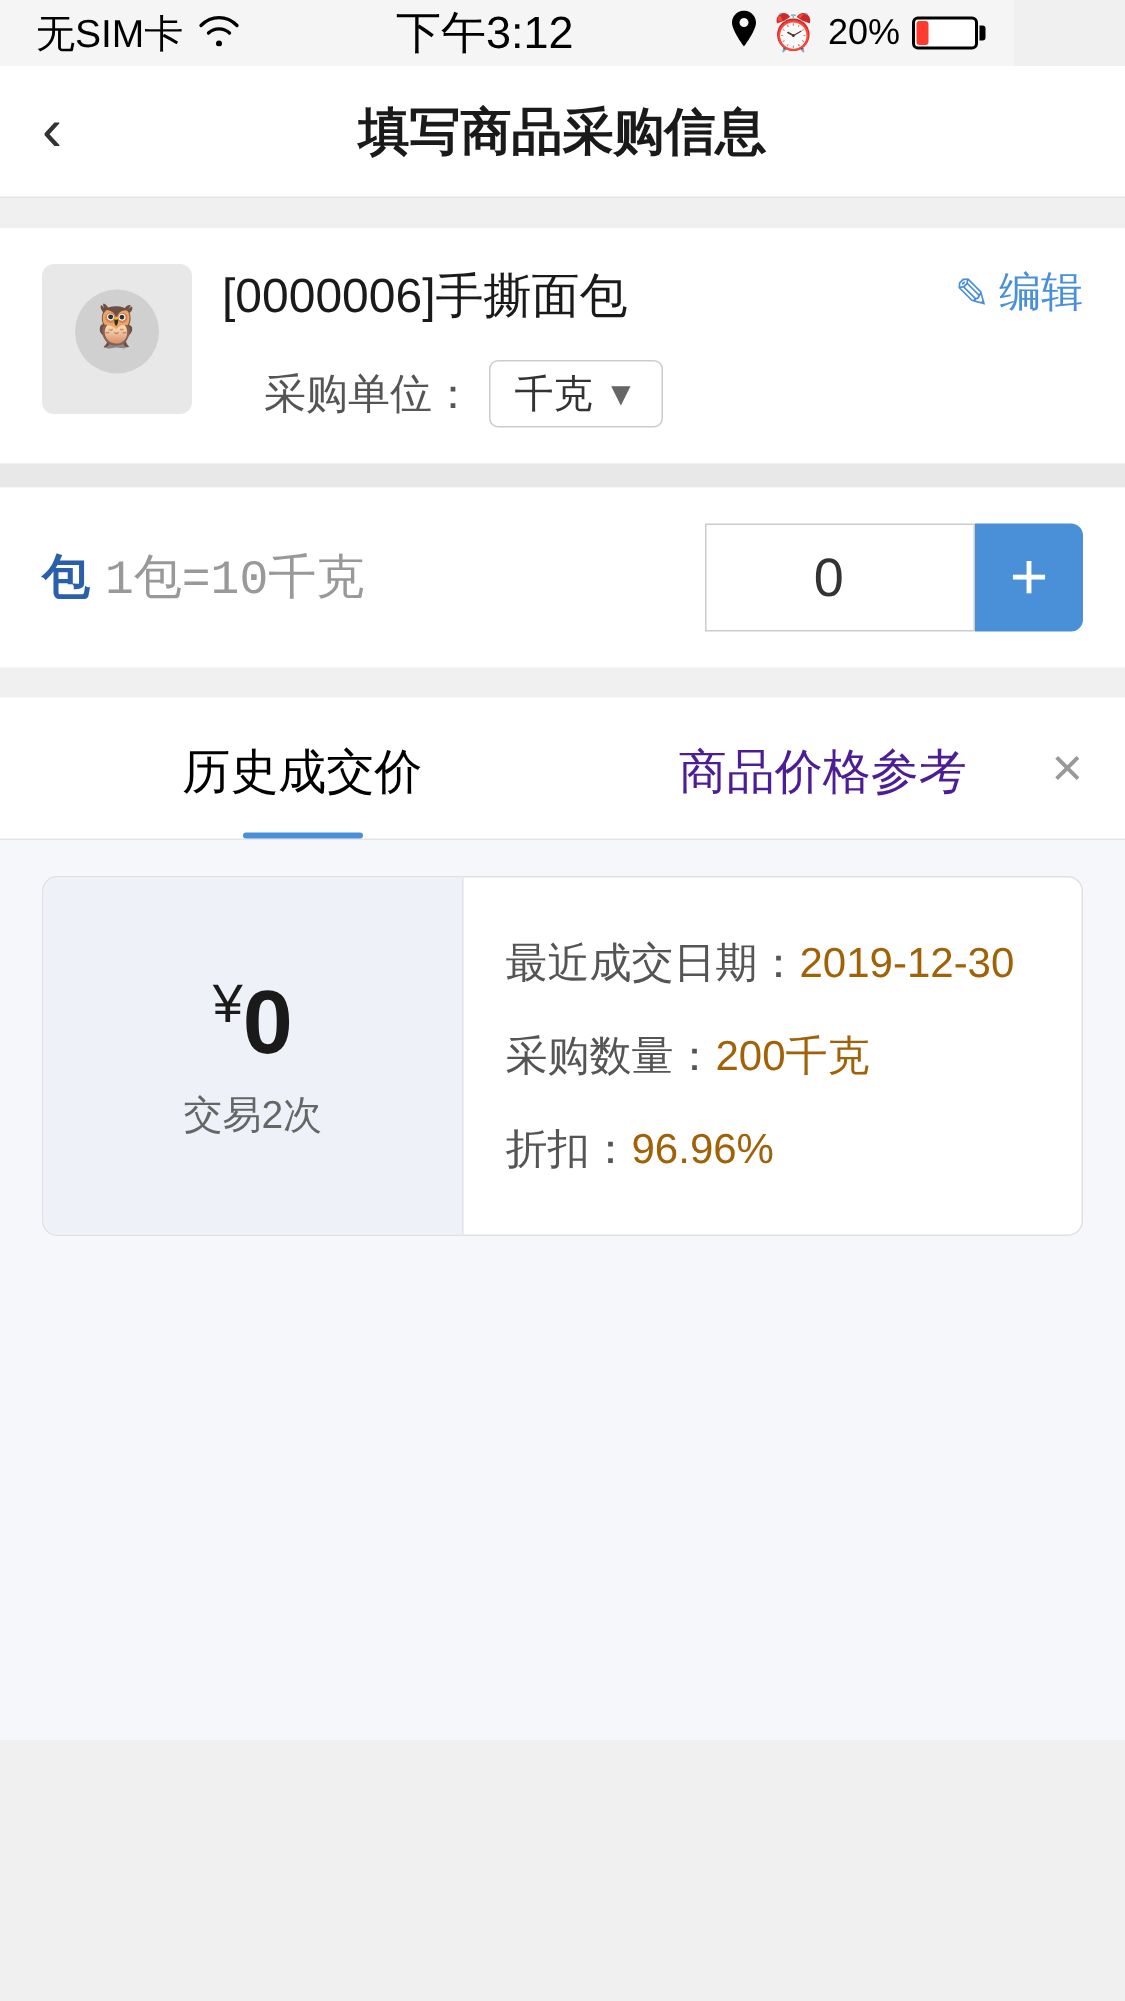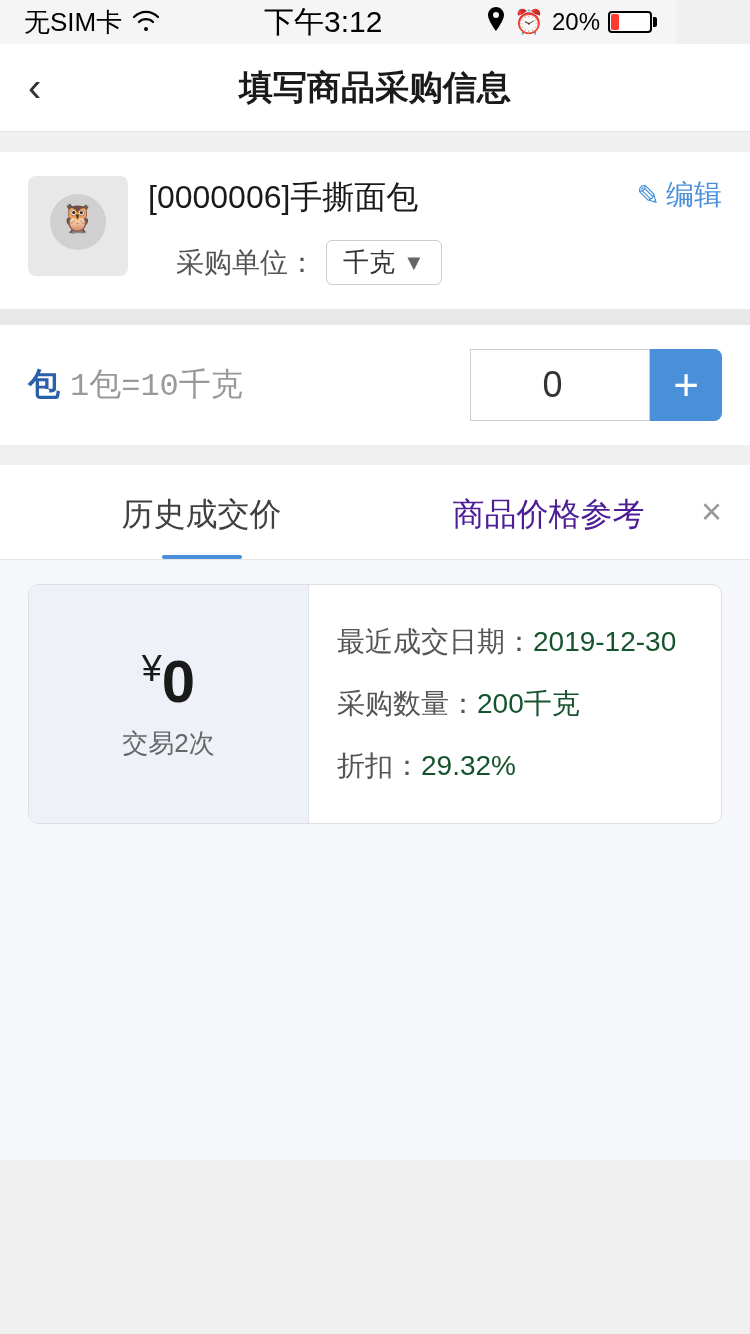--- a/index.html
+++ b/index.html
@@ -235,21 +235,21 @@
     .tab-item {
       flex: 1;
       text-align: center;
       padding: 28px 0 22px;
       font-size: 32px;
       color: #4c1d95;
       cursor: pointer;
       position: relative;
     }
     .tab-item.active {
-      color: #404040;
+      color: #000000;
       font-weight: 500;
     }
     .tab-item.active::after {
       content: '';
       position: absolute;
       bottom: 0;
       left: 50%;
       transform: translateX(-50%);
       width: 80px;
       height: 4px;
@@ -310,21 +310,21 @@
       display: flex;
       flex-direction: column;
       gap: 20px;
     }
     .price-detail-row {
       font-size: 28px;
       color: #333;
       line-height: 1.5;
     }
     .price-detail-label { color: #555; }
-    .price-detail-value { color: #14532d; font-weight: 500; margin-top: 11px; }
+    .price-detail-value { color: #a16207; font-weight: 500; margin-top: 11px; }
 
     
     .main-content {
       background: #f5f7fa;
       min-height: 600px;
     }
   </style>
 </head>
 <body>
 
@@ -426,18 +426,18 @@
         <div class="price-trades">交易2次</div>
       </div>
       <div class="price-card-right">
         <div class="price-detail-row">
           <span class="price-detail-label">最近成交日期：</span><span class="price-detail-value">2019-12-30</span>
         </div>
         <div class="price-detail-row">
           <span class="price-detail-label">采购数量：</span><span class="price-detail-value">200千克</span>
         </div>
         <div class="price-detail-row">
-          <span class="price-detail-label">折扣：</span><span class="price-detail-value">29.32%</span>
+          <span class="price-detail-label">折扣：</span><span class="price-detail-value">96.96%</span>
         </div>
       </div>
     </div>
   </div>
 </div>
 
 </body></html>

